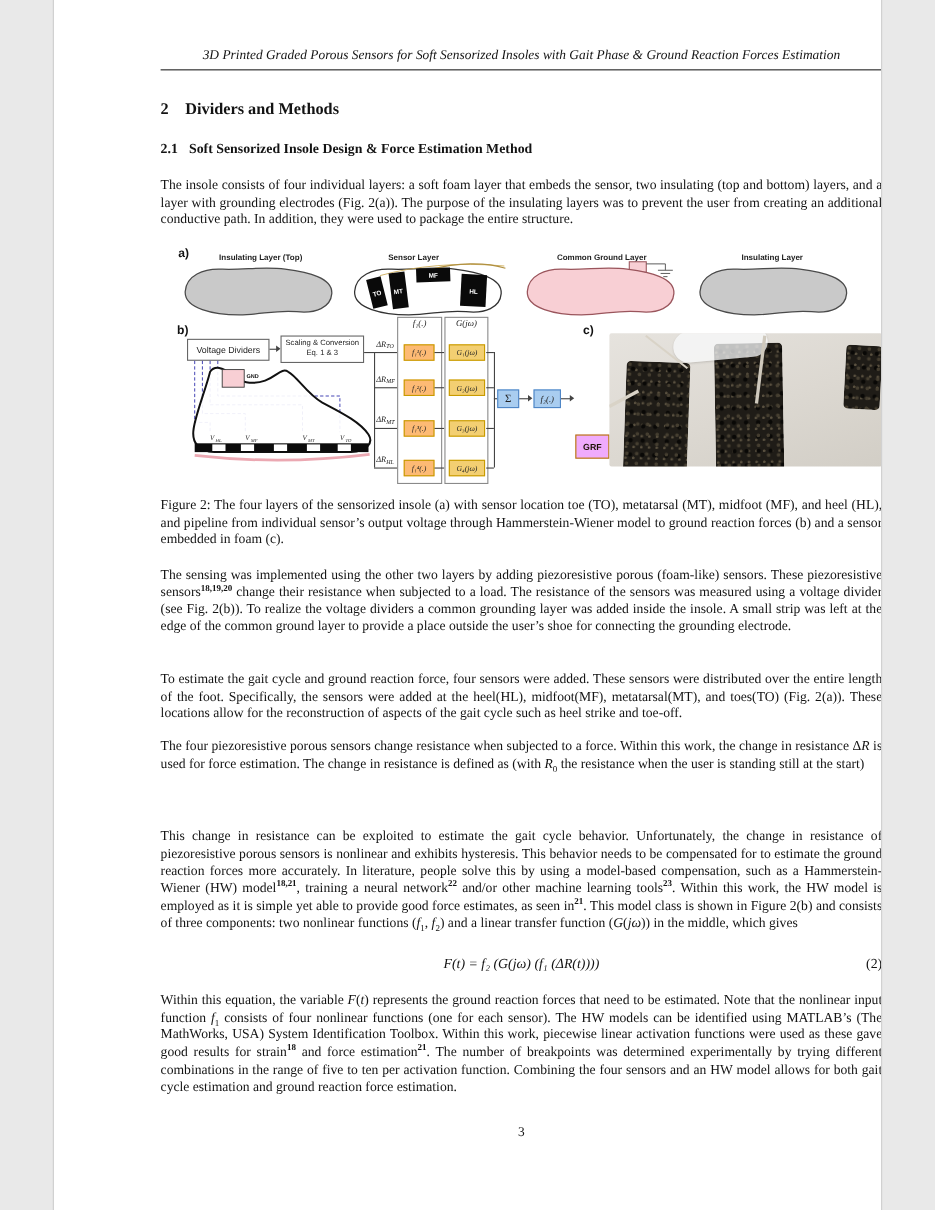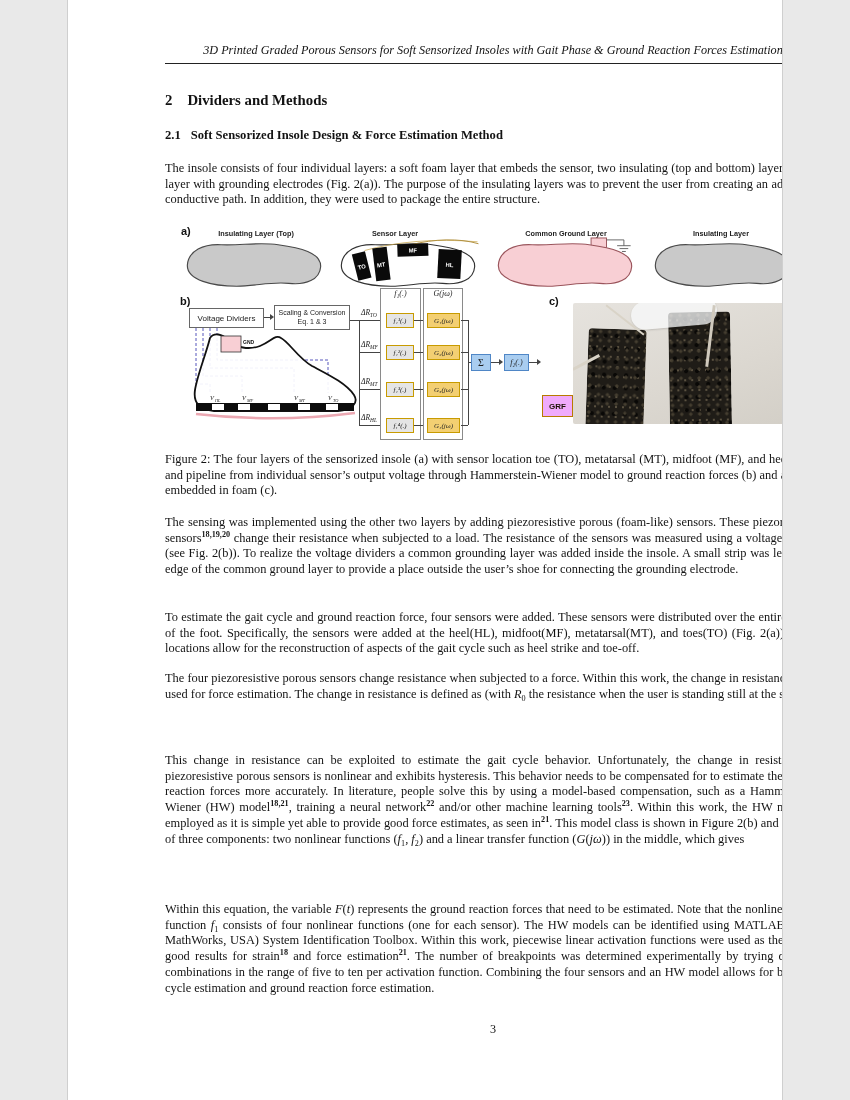--- a/index.html
+++ b/index.html
@@ -1,17 +1,17 @@
 <!DOCTYPE html>
 <html><head>
 <meta charset="utf-8">
 <style>
   html,body{margin:0;padding:0;background:#e9e9e9;}
-  .page{position:relative;width:694px;height:1100px;background:#ffffff;margin:0 auto;
-        font-family:"Liberation Serif",serif;color:#131313;outline:1px solid #cfcfcf;overflow:hidden;padding-left:20px;}
+  .page{position:relative;width:752px;height:1100px;background:#ffffff;margin:0 auto;
+        font-family:"Liberation Serif",serif;color:#131313;outline:1px solid #cfcfcf;overflow:hidden;}
   .running-head{position:absolute;top:43px;left:97px;width:656px;text-align:center;
         font-style:italic;font-size:12.2px;padding-bottom:5px;border-bottom:1.3px solid #222;}
   .sec-head{position:absolute;top:92px;left:97px;font-size:14.8px;font-weight:bold;}
   .sec-head .num{margin-right:15px;}
   .subsec-head{position:absolute;top:128px;left:97px;font-size:12.6px;font-weight:bold;}
   .subsec-head .num{margin-right:10px;}
   .para{position:absolute;left:97px;width:656px;text-align:justify;font-size:12.4px;line-height:15.7px;}
   .para sup,.eqnum sup{line-height:0;}
   sup{font-size:0.66em;vertical-align:super;line-height:0;font-weight:bold;}
   sub{font-size:0.66em;vertical-align:sub;line-height:0;}
@@ -41,21 +41,21 @@
   .vd-box{left:121px;top:84px;width:75px;height:20px;font-size:8px;}
   .sc-box{left:206px;top:81px;width:76px;height:25px;font-size:7px;line-height:8.5px;flex-direction:column;}
   .hline{position:absolute;height:1px;background:#444;}
   .vline{position:absolute;width:1px;background:#444;}
   .arr-r{position:absolute;width:0;height:0;border-left:4px solid #444;
         border-top:3px solid transparent;border-bottom:3px solid transparent;}
   .col-box{position:absolute;top:64px;width:41px;height:152px;border:1px solid #8a8a8a;background:#fff;box-sizing:border-box;}
   .col-head{position:absolute;top:65px;width:41px;text-align:center;font-style:italic;font-size:8px;color:#222;}
   .blk{position:absolute;width:28px;height:15px;display:flex;align-items:center;justify-content:center;
         font-style:italic;font-size:7px;box-sizing:border-box;color:#222;}
-  .f-blk{left:318px;background:#e5e5e5;border:1px solid #c89b00;}
+  .f-blk{left:318px;background:#fdba74;border:1px solid #c89b00;}
   .g-blk{left:359px;width:33px;background:#f3cf72;border:1px solid #c89b00;}
   .dr-label{position:absolute;left:293px;width:32px;font-style:italic;font-size:7.6px;color:#222;}
   .dr-label .sb{font-size:5.4px;vertical-align:-1.5px;font-style:italic;}
   .blue-box{background:#a9cdf0;border:1px solid #4f86c6;font-style:italic;font-size:8px;}
   .sum-box{left:403px;top:130px;width:20px;height:17px;font-size:10px;font-style:normal;}
   .f2-box{left:436px;top:130px;width:25px;height:17px;}
   .grf-box{left:474px;top:127px;width:31px;height:22px;background:#f0abfc;border:1px solid #b87a00;
         font-family:"Liberation Sans",sans-serif;font-weight:bold;font-size:8px;font-style:normal;color:#1d1205;margin-top:44px;}
   .shoe-svg{position:absolute;left:112px;top:100px;width:200px;height:104px;}
   
@@ -243,17 +243,21 @@
 
   <div class="para caption">Figure 2: The four layers of the sensorized insole (a) with sensor location toe (TO), metatarsal (MT), midfoot (MF), and heel (HL), and pipeline from individual sensor’s output voltage through Hammerstein-Wiener model to ground reaction forces (b) and a sensor embedded in foam (c).</div>
 
   <div class="para p2">The sensing was implemented using the other two layers by adding piezoresistive porous (foam-like) sensors. These piezoresistive sensors<sup>18,19,20</sup> change their resistance when subjected to a load. The resistance of the sensors was measured using a voltage divider (see Fig. 2(b)). To realize the voltage dividers a common grounding layer was added inside the insole. A small strip was left at the edge of the common ground layer to provide a place outside the user’s shoe for connecting the grounding electrode.</div>
   <div class="para p3">To estimate the gait cycle and ground reaction force, four sensors were added. These sensors were distributed over the entire length of the foot. Specifically, the sensors were added at the heel(HL), midfoot(MF), metatarsal(MT), and toes(TO) (Fig. 2(a)). These locations allow for the reconstruction of aspects of the gait cycle such as heel strike and toe-off.</div>
   <div class="para p4">The four piezoresistive porous sensors change resistance when subjected to a force. Within this work, the change in resistance Δ<i>R</i> is used for force estimation. The change in resistance is defined as (with <i>R</i><sub>0</sub> the resistance when the user is standing still at the start)</div>
 
 
   <div class="para p5">This change in resistance can be exploited to estimate the gait cycle behavior. Unfortunately, the change in resistance of piezoresistive porous sensors is nonlinear and exhibits hysteresis. This behavior needs to be compensated for to estimate the ground reaction forces more accurately. In literature, people solve this by using a model-based compensation, such as a Hammerstein-Wiener (HW) model<sup>18,21</sup>, training a neural network<sup>22</sup> and/or other machine learning tools<sup>23</sup>. Within this work, the HW model is employed as it is simple yet able to provide good force estimates, as seen in<sup>21</sup>. This model class is shown in Figure 2(b) and consists of three components: two nonlinear functions (<i>f</i><sub>1</sub>, <i>f</i><sub>2</sub>) and a linear transfer function (<i>G</i>(<i>jω</i>)) in the middle, which gives</div>
 
+  <div class="equation eq2">
+    <span class="eq-body">F(t) = f₂ (G(jω) (f₁ (ΔR(t))))</span>
+    <span class="eq-number">(2)</span>
+  </div>
 
   <div class="para p6">Within this equation, the variable <i>F</i>(<i>t</i>) represents the ground reaction forces that need to be estimated. Note that the nonlinear input function <i>f</i><sub>1</sub> consists of four nonlinear functions (one for each sensor). The HW models can be identified using MATLAB’s (The MathWorks, USA) System Identification Toolbox. Within this work, piecewise linear activation functions were used as these gave good results for strain<sup>18</sup> and force estimation<sup>21</sup>. The number of breakpoints was determined experimentally by trying different combinations in the range of five to ten per activation function. Combining the four sensors and an HW model allows for both gait cycle estimation and ground reaction force estimation.</div>
 
   <div class="pagenum">3</div>
 </div>
 
 </body></html>

